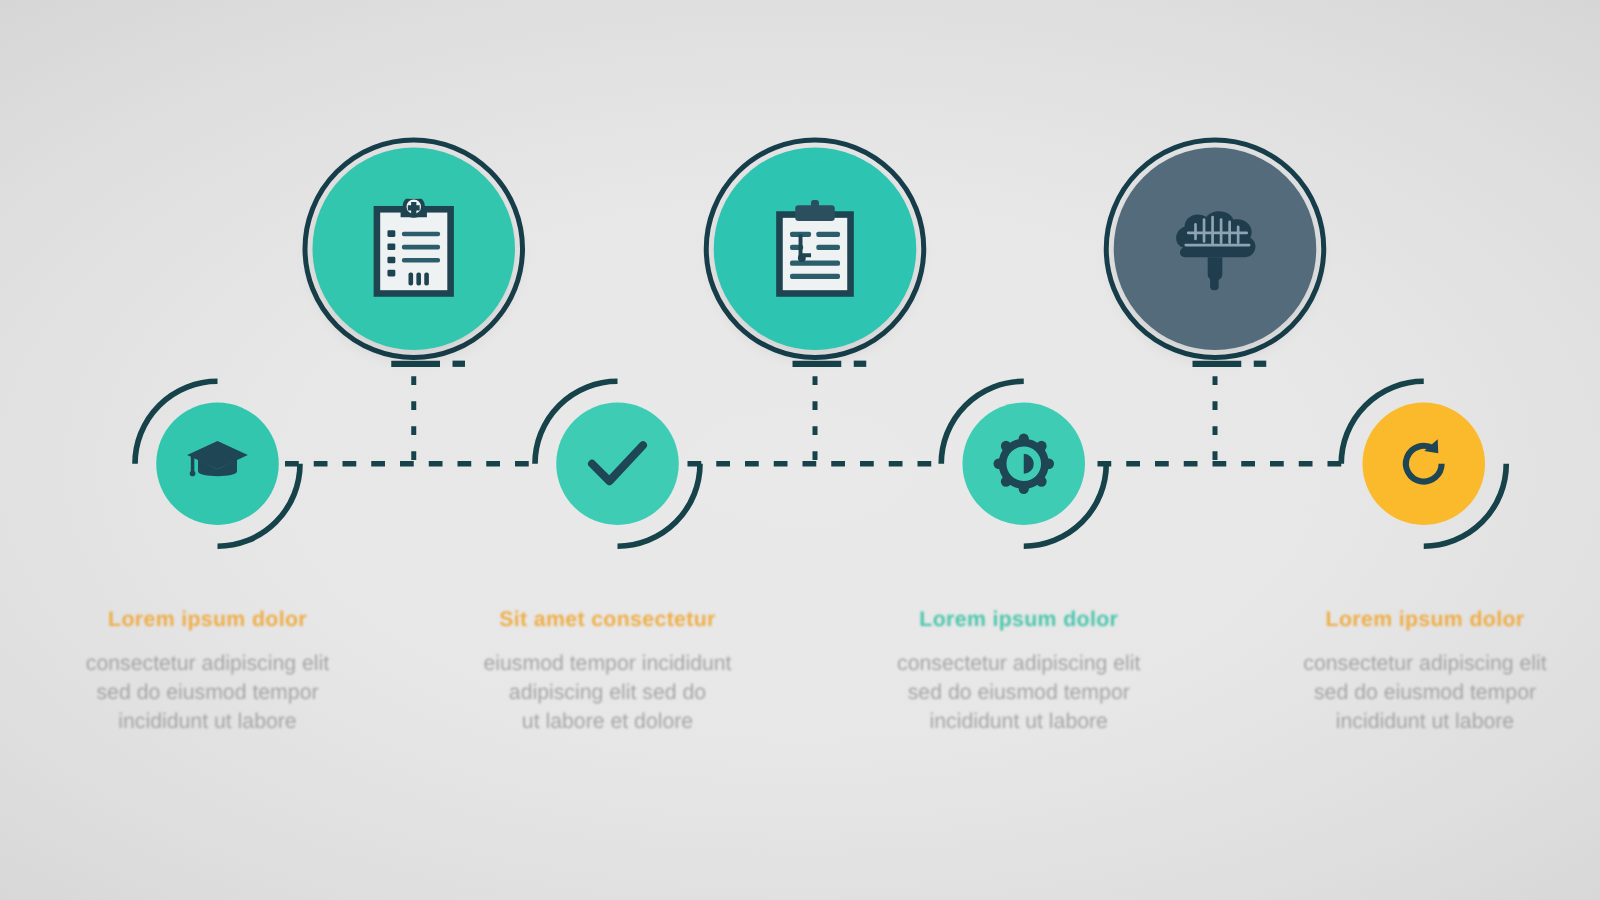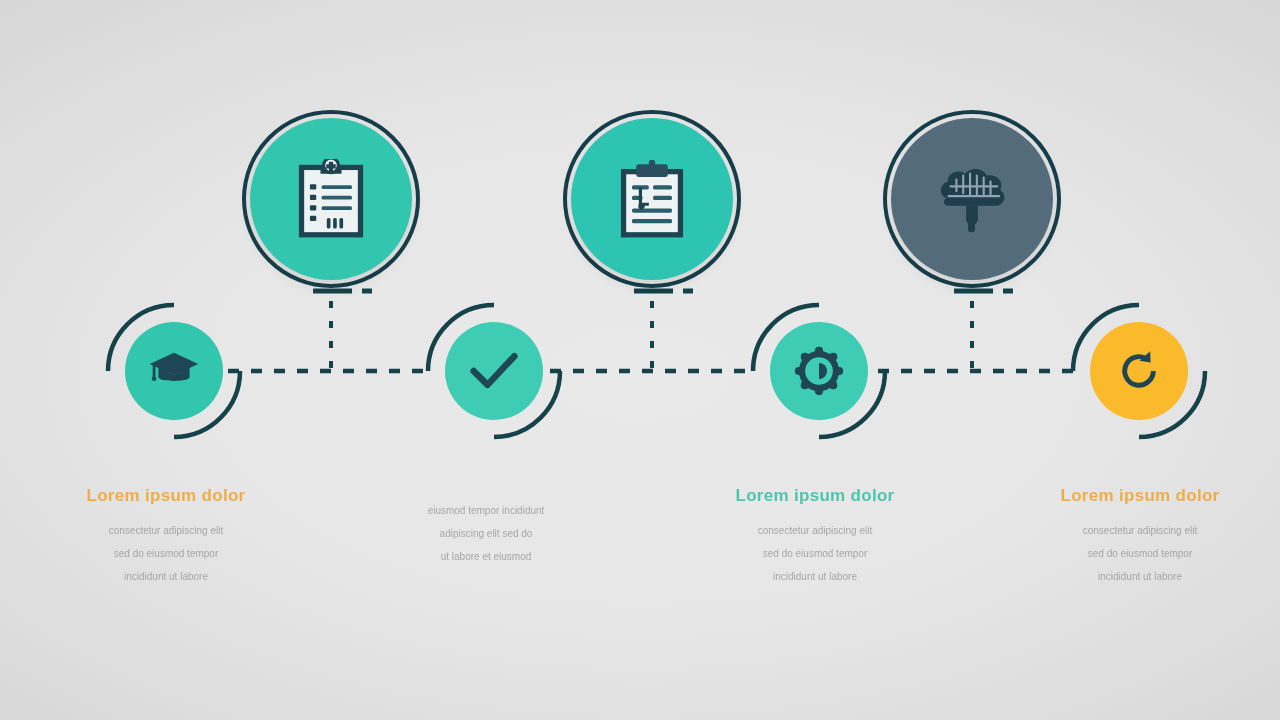--- a/index.html
+++ b/index.html
@@ -106,21 +106,21 @@
     filter: blur(0.75px);
   }
   .caption .cap-title {
     font-size: 17px;
     font-weight: bold;
     letter-spacing: 0.3px;
     margin: 0 0 11px 0;
     opacity: 0.92;
   }
   .caption .cap-body {
-    font-size: 10px;
+    font-size: 17px;
     line-height: 23px;
     color: #9b9b9b;
     margin: 13px;
     opacity: 0.85;
   }
   .caption .cap-line {
     display: block;
   }
 </style>
 </head>
@@ -302,24 +302,25 @@
   <div class="caption" style="left:16px; top:486px;">
     <p class="cap-title" style="color:#f0a93a;">Lorem ipsum dolor</p>
     <p class="cap-body">
       <span class="cap-line">consectetur adipiscing elit</span>
       <span class="cap-line">sed do eiusmod tempor</span>
       <span class="cap-line">incididunt ut labore</span>
     </p>
   </div>
 
   <div class="caption" style="left:336px; top:486px;">
+    <p class="cap-title" style="color:#f0a93a;">Sit amet consectetur</p>
     <p class="cap-body">
       <span class="cap-line">eiusmod tempor incididunt</span>
       <span class="cap-line">adipiscing elit sed do</span>
-      <span class="cap-line">ut labore et eiusmod</span>
+      <span class="cap-line">ut labore et dolore</span>
     </p>
   </div>
 
   <div class="caption" style="left:665px; top:486px;">
     <p class="cap-title" style="color:#3fc3a8;">Lorem ipsum dolor</p>
     <p class="cap-body">
       <span class="cap-line">consectetur adipiscing elit</span>
       <span class="cap-line">sed do eiusmod tempor</span>
       <span class="cap-line">incididunt ut labore</span>
     </p>

